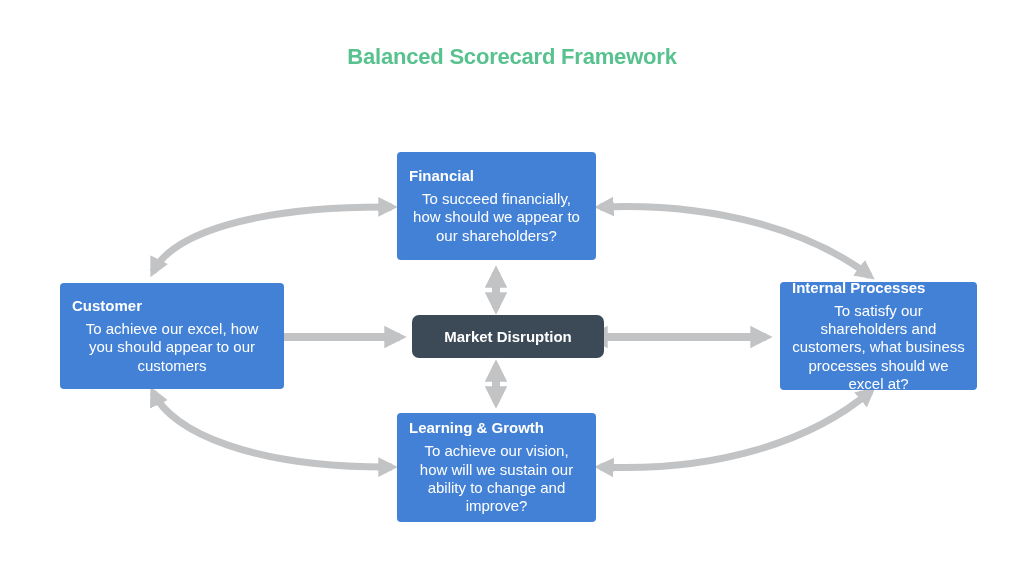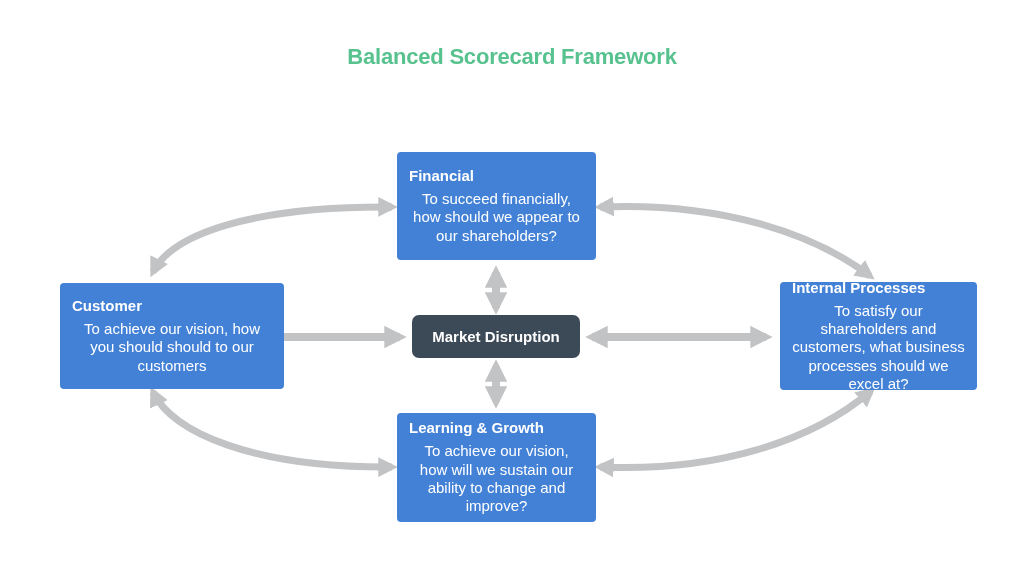--- a/index.html
+++ b/index.html
@@ -57,21 +57,21 @@
   .node-body {
     font-size: 15px;
     line-height: 1.22;
   }
   .node-financial { left: 397px; top: 152px; width: 199px; height: 108px; }
   .node-customer  { left: 60px;  top: 283px; width: 224px; height: 106px; }
   .node-internal  { left: 780px; top: 282px; width: 197px; height: 108px; }
   .node-learning  { left: 397px; top: 413px; width: 199px; height: 109px; }
   .node-center {
     position: absolute;
-    left: 412px; top: 315px; width: 168px; height: 43px;
+    left: 412px; top: 315px; width: 192px; height: 43px;
     background: #3C4956;
     border-radius: 7px;
     color: #ffffff;
     display: flex;
     justify-content: center;
     align-items: center;
   }
   .node-center .node-title { margin-bottom: 0; }
 </style>
 </head>
@@ -99,21 +99,21 @@
     <path d="M 496 366 L 496 402" fill="none" stroke="#C2C3C5" stroke-width="8" marker-start="url(#head)" marker-end="url(#head)"></path>
   </svg>
 
   <div class="node node-financial">
     <div class="node-title">Financial</div>
     <div class="node-body">To succeed financially, how should we appear to our shareholders?</div>
   </div>
 
   <div class="node node-customer">
     <div class="node-title">Customer</div>
-    <div class="node-body">To achieve our vision, how you should should to our customers</div>
+    <div class="node-body">To achieve our excel, how you should appear to our customers</div>
   </div>
 
   <div class="node node-internal">
     <div class="node-title">Internal Processes</div>
     <div class="node-body">To satisfy our shareholders and customers, what business processes should we excel at?</div>
   </div>
 
   <div class="node node-learning">
     <div class="node-title">Learning &amp; Growth</div>
     <div class="node-body">To achieve our vision, how will we sustain our ability to change and improve?</div>

